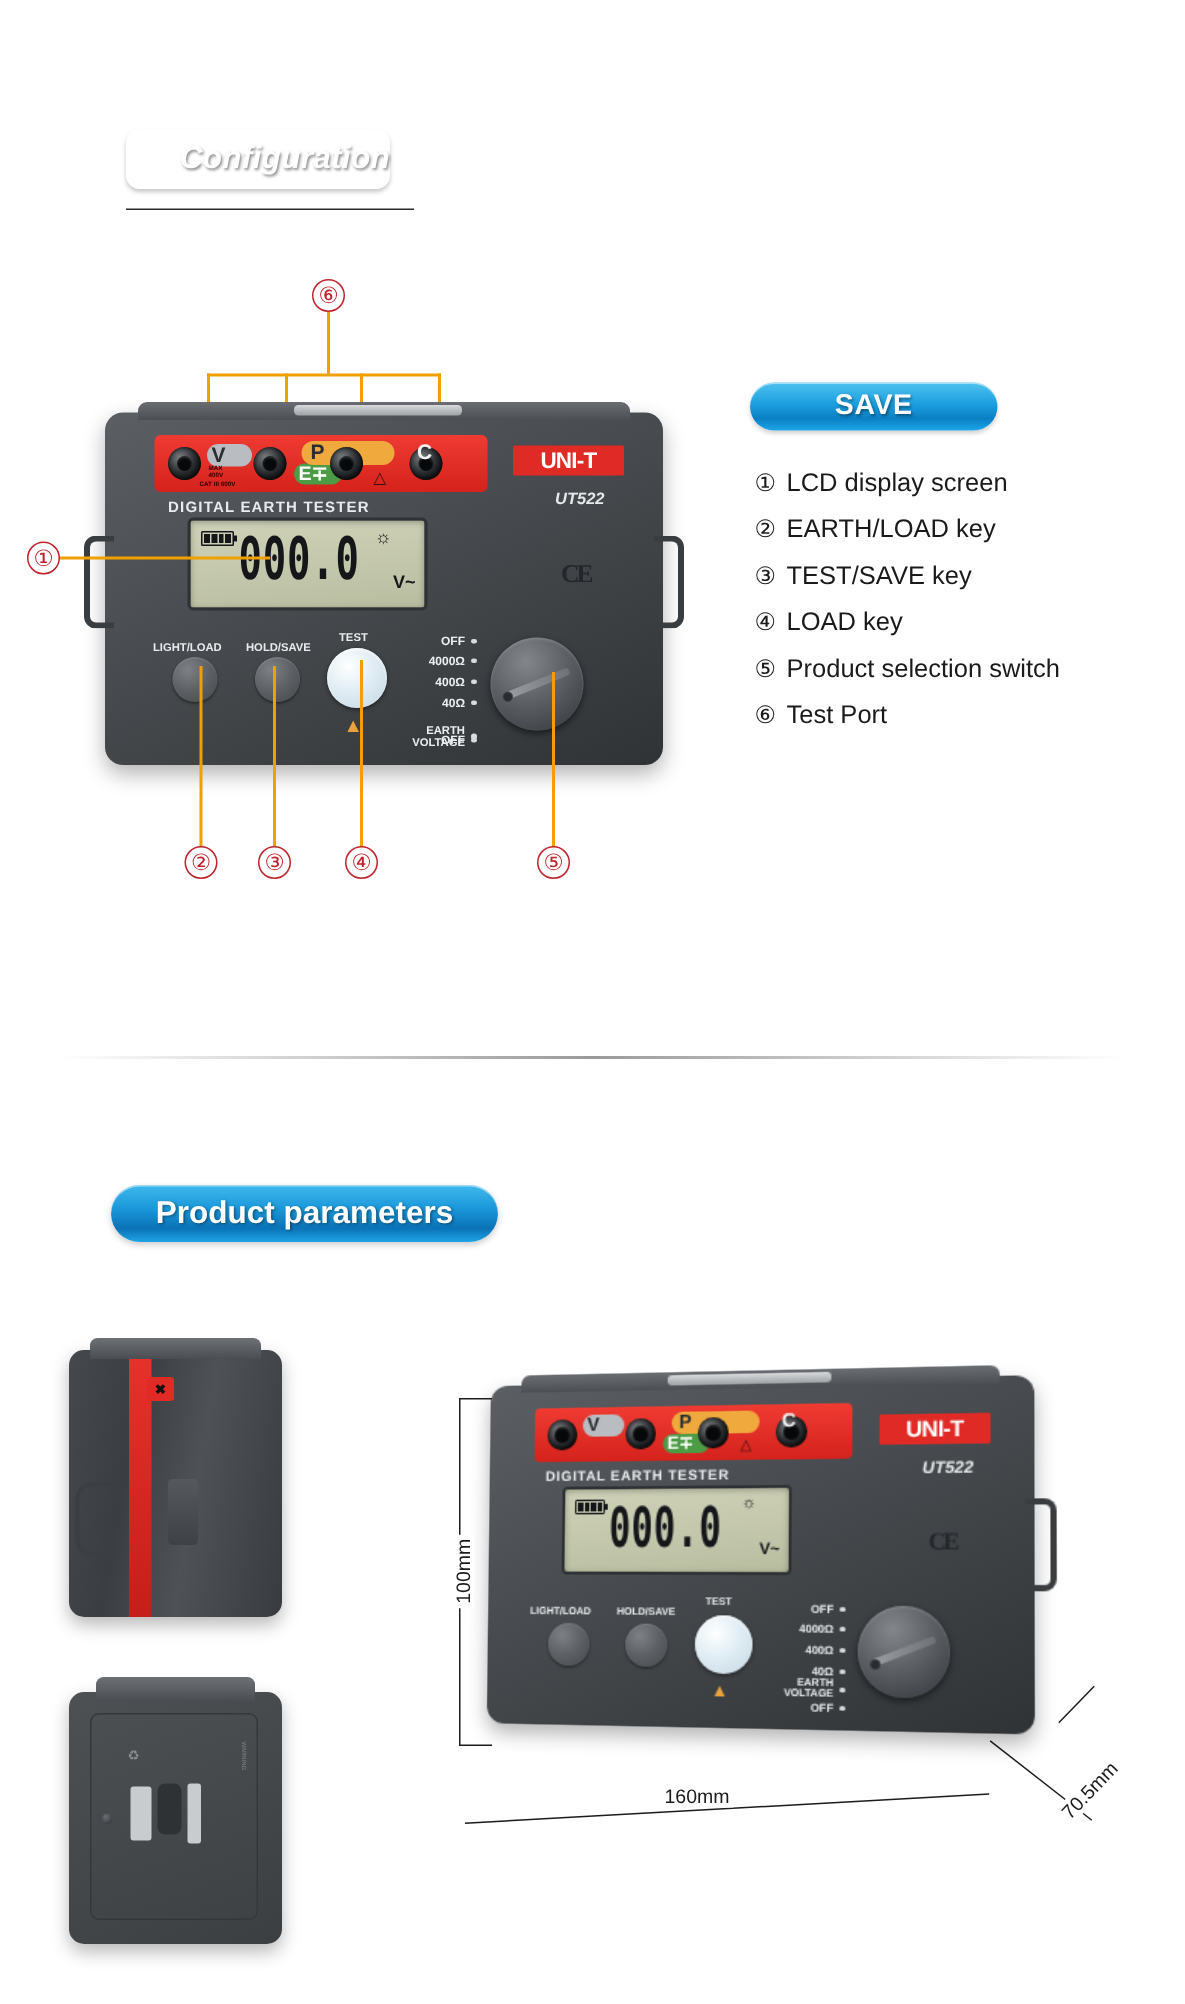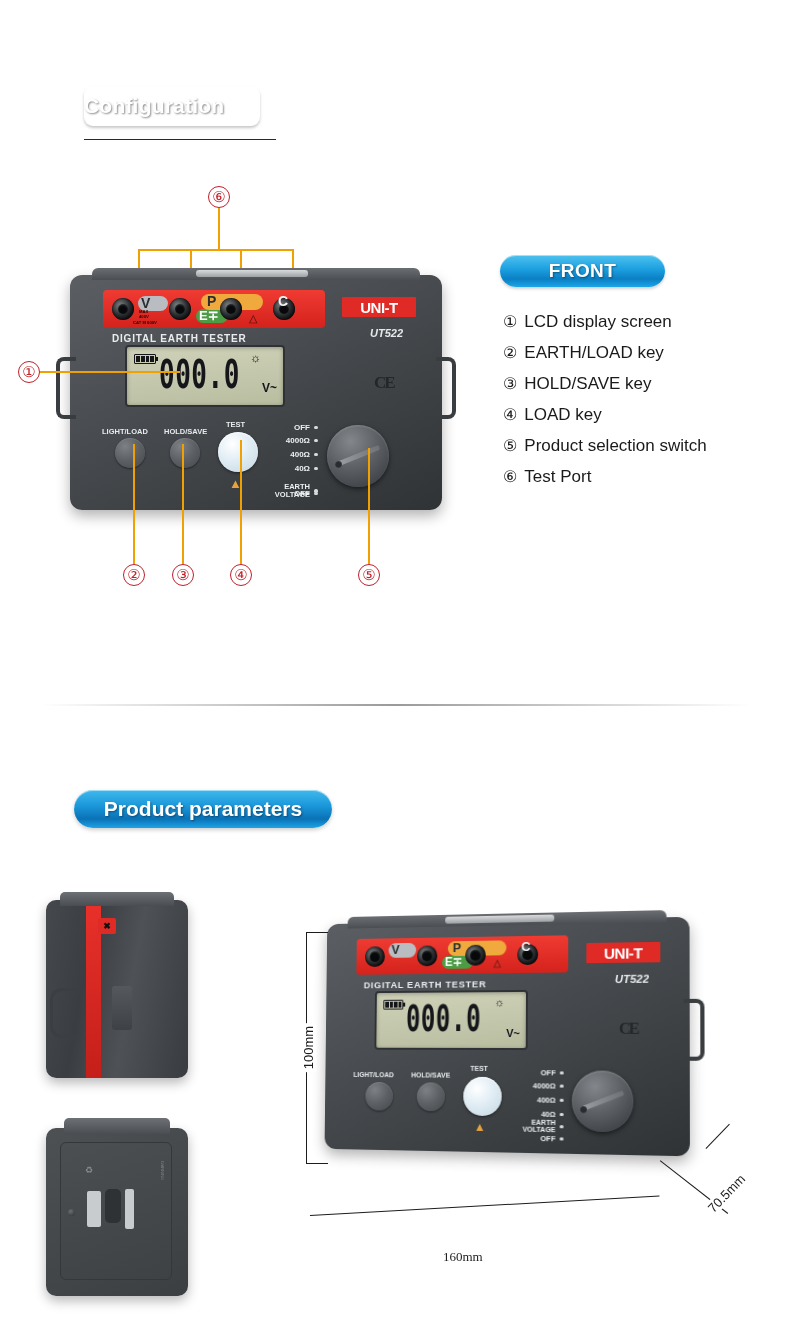--- a/index.html
+++ b/index.html
@@ -11,21 +11,21 @@
     overflow: hidden;
   }
 
   
   .badge-red {
     position: absolute; left: 84px; top: 86px;
     width: 176px; height: 40px;
     border-radius: 9px;
     background: linear-gradient(180deg,#e8ararar 0%,#d41a22 0%,#e23a40 20%,#c8121a 55%,#b00c14 100%);
     box-shadow: inset 0 1px 0 rgba(255,255,255,.55), 0 2px 3px rgba(0,0,0,.22);
-    display: flex; align-items: center; justify-content: flex-start;
+    display: flex; align-items: center; justify-content: flex-end; font-style: italic;
   }
   .badge-red span {
     color: #fff; font-size: 21px; font-weight: bold;
     text-shadow: 1px 1px 2px rgba(0,0,0,.45);
     letter-spacing: .2px;
   }
   .badge-underline {
     position: absolute; left: 84px; top: 139px;
     width: 192px; height: 0;
     border-top: 1.5px solid #2a2a2a;
@@ -259,35 +259,35 @@
 </style>
 </head>
 <body>
 
 <div class="badge-red">
   <span>Configuration</span>
 </div>
 <div class="badge-underline"></div>
 
 <div class="badge-blue">
-  <span>FRONT</span>
+  <span>SAVE</span>
 </div>
 
 <div class="feature-list">
   <div class="feature-item">
     <span class="feature-num">①</span>
     <span>LCD display screen</span>
   </div>
   <div class="feature-item">
     <span class="feature-num">②</span>
     <span>EARTH/LOAD key</span>
   </div>
   <div class="feature-item">
     <span class="feature-num">③</span>
-    <span>HOLD/SAVE key</span>
+    <span>TEST/SAVE key</span>
   </div>
   <div class="feature-item">
     <span class="feature-num">④</span>
     <span>LOAD key</span>
   </div>
   <div class="feature-item">
     <span class="feature-num">⑤</span>
     <span>Product selection switch</span>
   </div>
   <div class="feature-item">
@@ -542,17 +542,17 @@
 
   <div class="handle" style="right:-14px;top:80px;width:20px;height:60px;border-left:none;border-radius:0 8px 8px 0;"></div>
 </div>
 
 <div class="dim-line" style="left:306px;top:932px;width:1.4px;height:232px;"></div>
 <div class="dim-line" style="left:306px;top:932px;width:22px;height:1.4px;"></div>
 <div class="dim-line" style="left:306px;top:1163px;width:22px;height:1.4px;"></div>
 <div class="dim-txt" style="left:284px;top:1040px;transform:rotate(-90deg);transform-origin:center;">100mm</div>
 
 <div class="dim-line" style="left:310px;top:1215px;width:350px;height:1.4px;transform:rotate(-3.2deg);transform-origin:left center;"></div>
-<div class="dim-txt" style="left:440px;top:1249px;font-family:Liberation Serif, serif;">160mm</div>
+<div class="dim-txt" style="left:440px;top:1190px;">160mm</div>
 
 <div class="dim-line" style="left:660px;top:1160px;width:86px;height:1.4px;transform:rotate(38deg);transform-origin:left center;"></div>
 <div class="dim-line" style="left:706px;top:1148px;width:34px;height:1.4px;transform:rotate(-46deg);transform-origin:left center;"></div>
 <div class="dim-txt" style="left:700px;top:1186px;transform:rotate(-46deg);transform-origin:center;">70.5mm</div>
 
 </body></html>

